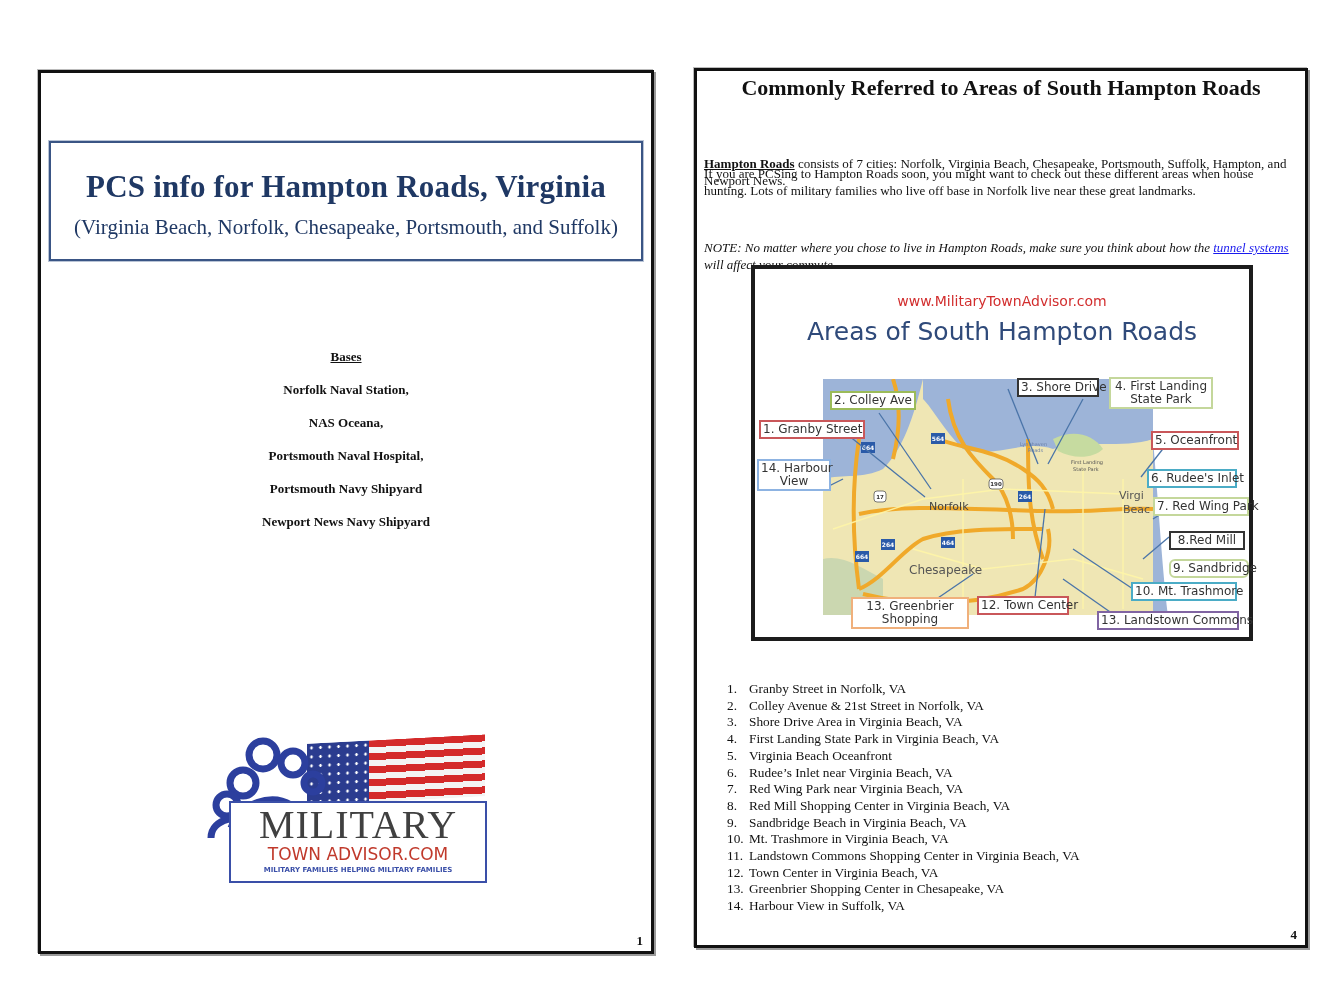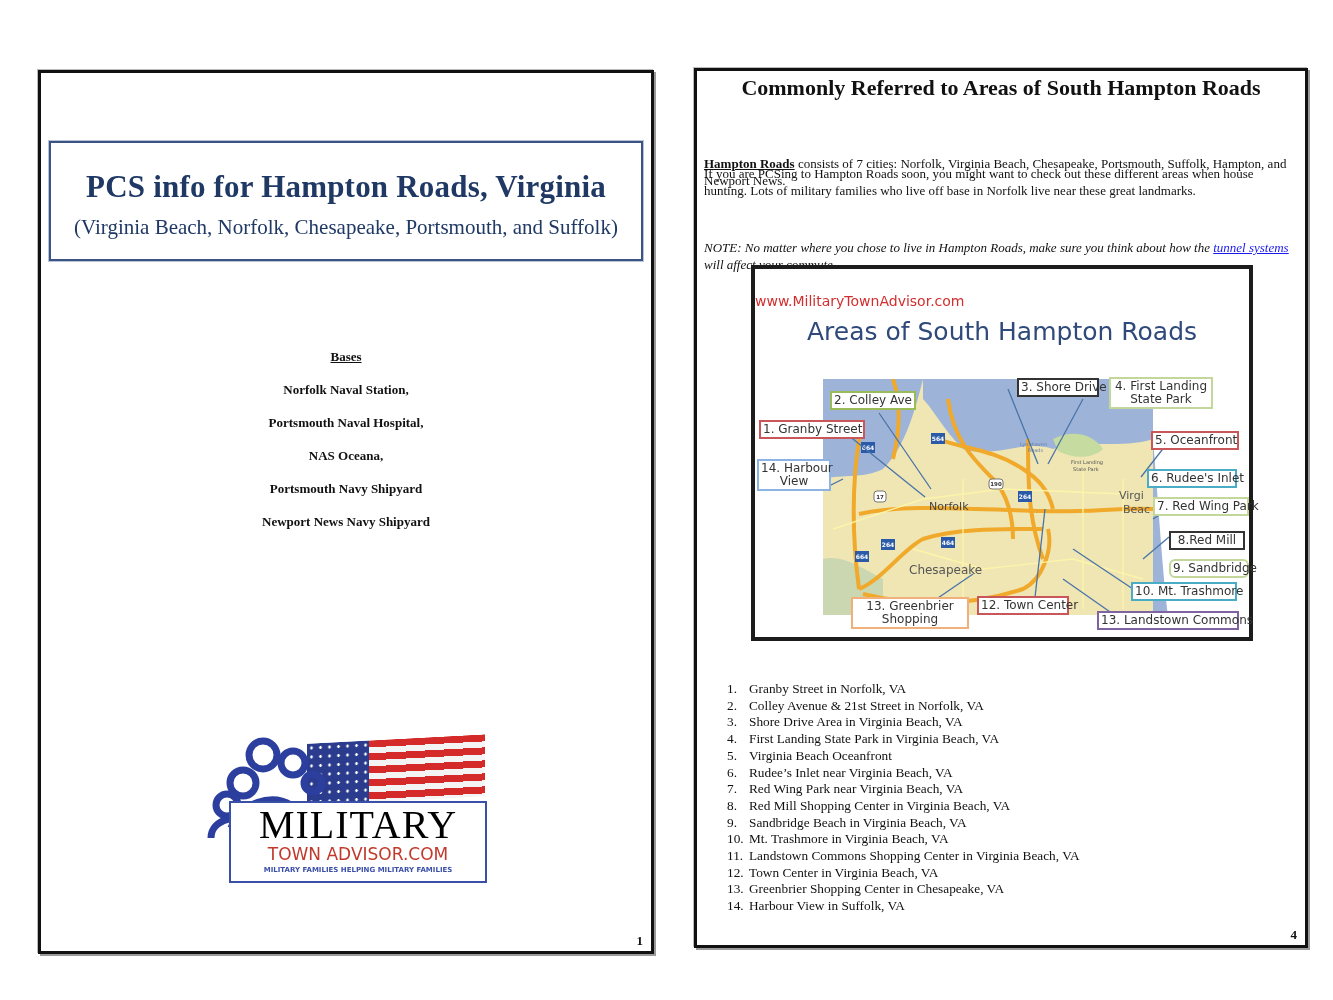--- a/index.html
+++ b/index.html
@@ -19,35 +19,35 @@
   .bases { position: absolute; left: 0; top: 276px; width: 610px; text-align: center; font-weight: bold; font-size: 13px; }
   .bases .heading { text-decoration: underline; margin-bottom: 17px; }
   .bases .base { margin-bottom: 17px; }
 
   .logo { position: absolute; left: 158px; top: 660px; width: 292px; height: 160px; }
   .logo .flag { position: absolute; left: 108px; top: 6px; width: 178px; height: 62px; transform: skewY(-3deg); overflow: hidden; }
   .logo .flag .union { position: absolute; left: 0; top: 0; width: 62px; height: 62px; background: #2b3c8f; background-image: radial-gradient(#fff 1.2px, transparent 1.6px); background-size: 9px 9px; }
   .logo .flag .stripes { position: absolute; left: 62px; top: 0; width: 116px; height: 62px; background: repeating-linear-gradient(180deg, #d42a2a 0 7px, #f4f4f4 7px 13px); }
   .logo .people { position: absolute; left: 2px; top: 0px; width: 130px; height: 110px; }
   .logo .textbox { position: absolute; left: 30px; top: 68px; width: 258px; height: 82px; border: 2px solid #3a4fa8; background: #fff; box-sizing: border-box; text-align: center; }
-  .logo .l1 { font-family: "Liberation Serif", serif; font-size: 40px; color: #000000; letter-spacing: 1px; line-height: 40px; margin-top: 2px; }
+  .logo .l1 { font-family: "Liberation Serif", serif; font-size: 40px; color: #404040; letter-spacing: 1px; line-height: 40px; margin-top: 2px; }
   .logo .l2 { font-family: "DejaVu Sans", sans-serif; font-size: 17px; color: #c0392b; line-height: 18px; }
   .logo .l3 { font-family: "DejaVu Sans", sans-serif; font-size: 7px; font-weight: bold; color: #3a4fa8; line-height: 14px; }
 
   
   .p4-title { position: absolute; left: 0; top: 4px; width: 608px; text-align: center; font-weight: bold; font-size: 22px; }
   .p4-para { position: absolute; left: 7px; width: 595px; font-size: 13px; line-height: 17px; }
   #para1 { top: 43px; margin-top: 41px; }
   #para2 { top: 94px; }
   #para3 { top: 152px; font-style: italic; margin-top: 16px; }
   .p4-para .u { text-decoration: underline; font-weight: bold; }
   .p4-para a { color: #1a1aee; text-decoration: underline; }
 
   .map-frame { position: absolute; left: 54px; top: 194px; width: 502px; height: 376px; border: 4px solid #1c1c1c; box-sizing: border-box; background: #fff; }
-  .map-url { position: absolute; left: 0; top: 24px; width: 494px; text-align: left; font-family: "DejaVu Sans", sans-serif; font-size: 14px; color: #d22e2e; }
+  .map-url { position: absolute; left: 0; top: 24px; width: 494px; text-align: center; font-family: "DejaVu Sans", sans-serif; font-size: 14px; color: #d22e2e; }
   .map-title { position: absolute; left: 0; top: 48px; width: 494px; text-align: center; font-family: "DejaVu Sans", sans-serif; font-size: 25px; color: #2f4a7a; }
   .map-img { position: absolute; left: 68px; top: 110px; width: 356px; height: 236px; background: #f2e9b8; overflow: hidden; }
   .map-img svg { position: absolute; left: 0; top: 0; }
 
   .callout { position: absolute; background: #fff; font-family: "DejaVu Sans", sans-serif; font-size: 12px; color: #333; text-align: center; box-sizing: border-box; border: 2px solid; line-height: 13px; padding: 1px 2px; white-space: nowrap; }
 
   .areas-list { position: absolute; left: 30px; top: 610px; margin: 0; padding: 0; list-style: none; font-size: 13.3px; line-height: 16.7px; }
   .areas-list li { display: flex; }
   .areas-list .n { width: 22px; }
 </style>
@@ -56,22 +56,22 @@
 
 <div class="page" id="page1">
   <div class="title-box">
     <div class="title-main">PCS info for Hampton Roads, Virginia</div>
     <div class="title-sub">(Virginia Beach, Norfolk, Chesapeake, Portsmouth, and Suffolk)</div>
   </div>
 
   <div class="bases">
     <div class="heading">Bases</div>
     <div class="base">Norfolk Naval Station,</div>
+    <div class="base">NAS Oceana,</div>
     <div class="base">Portsmouth Naval Hospital,</div>
-    <div class="base">NAS Oceana,</div>
     <div class="base">Portsmouth Navy Shipyard</div>
     <div class="base">Newport News Navy Shipyard</div>
   </div>
 
   <div class="logo">
     <div class="flag">
       <div class="union"></div>
       <div class="stripes"></div>
     </div>
     <svg class="people" viewBox="0 0 130 110">

